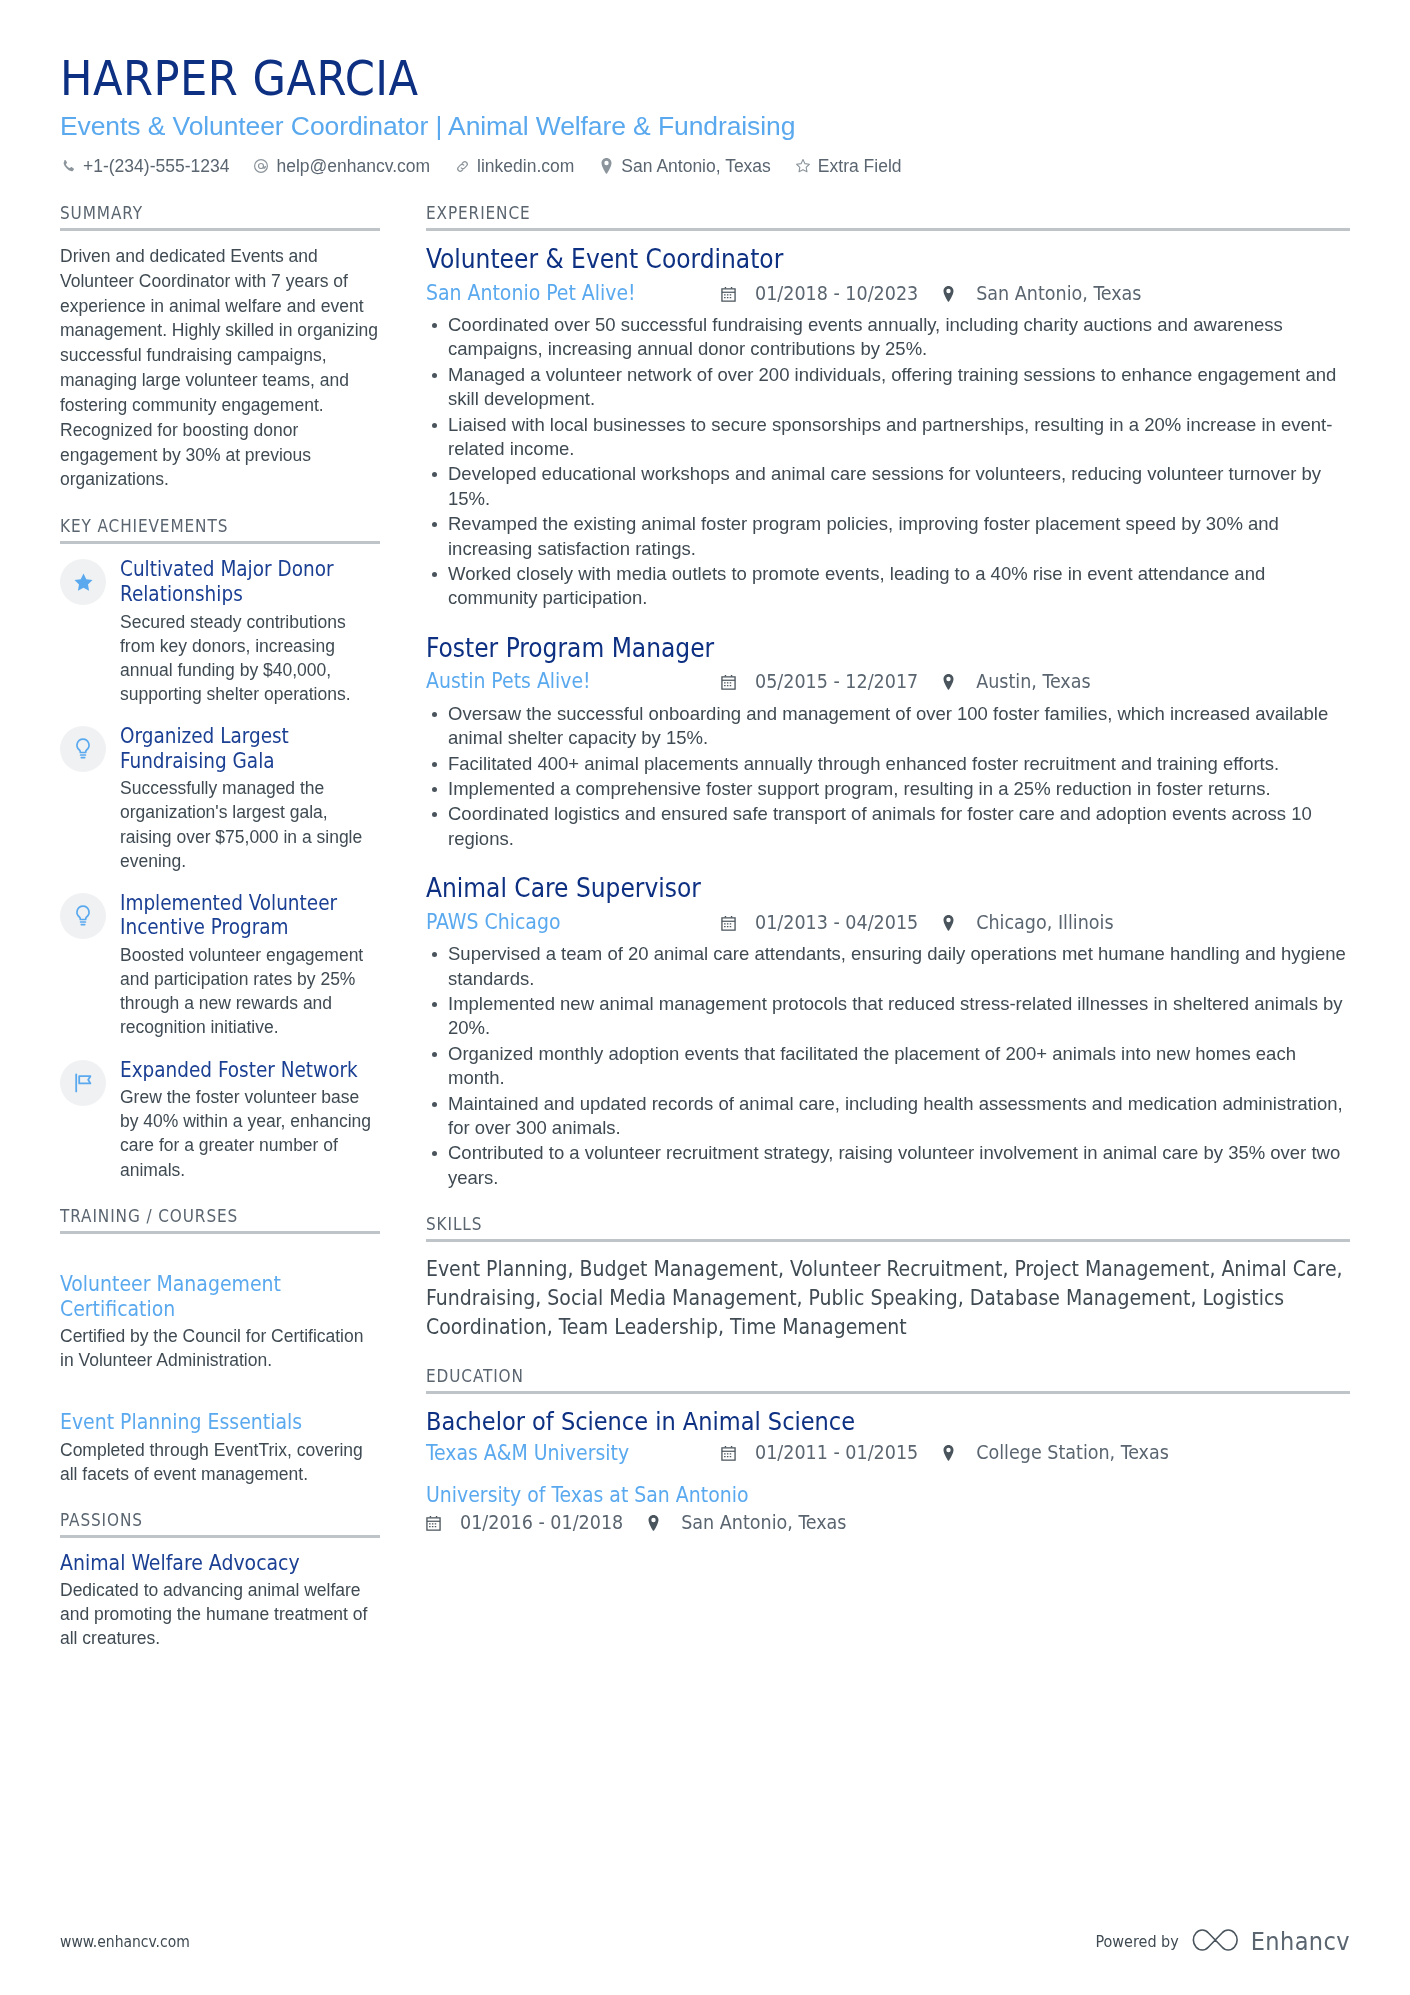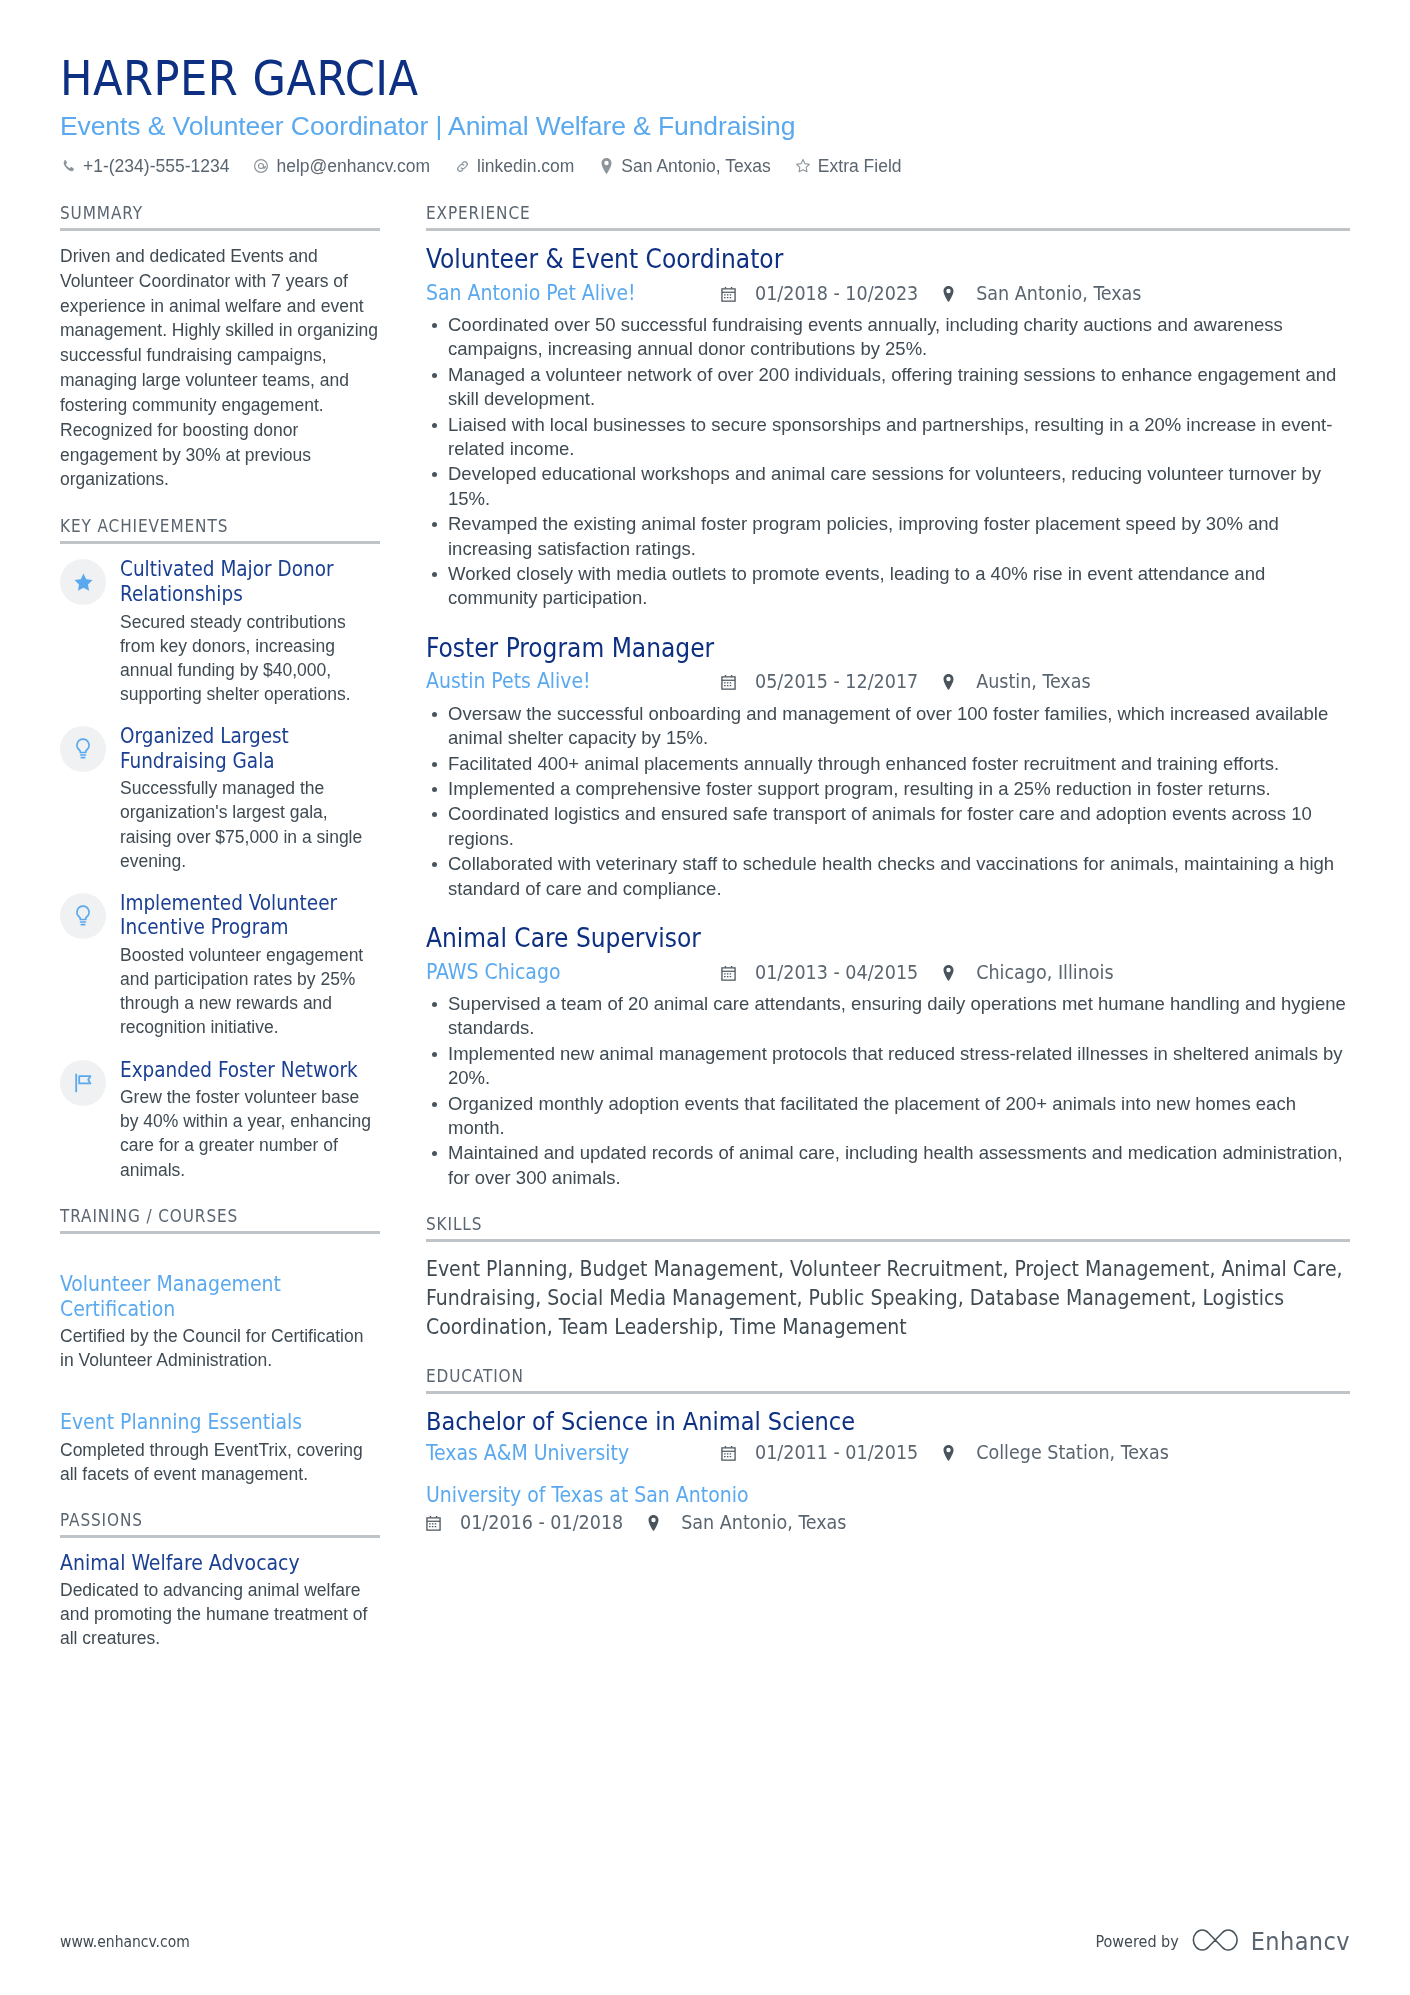--- a/index.html
+++ b/index.html
@@ -504,21 +504,20 @@
                   </svg>
               </span>
               <span>Austin, Texas</span>
             </span>
           </div>
           <ul class="bullets">
             <li>Oversaw the successful onboarding and management of over 100 foster families, which increased available animal shelter capacity by 15%.</li>
             <li>Facilitated 400+ animal placements annually through enhanced foster recruitment and training efforts.</li>
             <li>Implemented a comprehensive foster support program, resulting in a 25% reduction in foster returns.</li>
             <li>Coordinated logistics and ensured safe transport of animals for foster care and adoption events across 10 regions.</li>
-            <li>Collaborated with veterinary staff to schedule health checks and vaccinations for animals, maintaining a high standard of care and compliance.</li>
           </ul>
         </div>
 
         <div class="exp-item">
           <div class="exp-role">Animal Care Supervisor</div>
           <div class="exp-meta">
             <span class="exp-company">PAWS Chicago</span>
             <span class="meta-chunk">
               <span class="m-icon">
                 <svg width="15" height="15" viewBox="0 0 16 16" fill="currentColor">
@@ -537,20 +536,21 @@
                   </svg>
               </span>
               <span>Chicago, Illinois</span>
             </span>
           </div>
           <ul class="bullets">
             <li>Supervised a team of 20 animal care attendants, ensuring daily operations met humane handling and hygiene standards.</li>
             <li>Implemented new animal management protocols that reduced stress-related illnesses in sheltered animals by 20%.</li>
             <li>Organized monthly adoption events that facilitated the placement of 200+ animals into new homes each month.</li>
             <li>Maintained and updated records of animal care, including health assessments and medication administration, for over 300 animals.</li>
+            <li>Contributed to a volunteer recruitment strategy, raising volunteer involvement in animal care by 35% over two years.</li>
           </ul>
         </div>
 
       </div>
 
       <div class="section">
         <div class="section-title">SKILLS</div>
         <div class="skills-text">Event Planning, Budget Management, Volunteer Recruitment, Project Management, Animal Care, Fundraising, Social Media Management, Public Speaking, Database Management, Logistics Coordination, Team Leadership, Time Management</div>
       </div>
 

